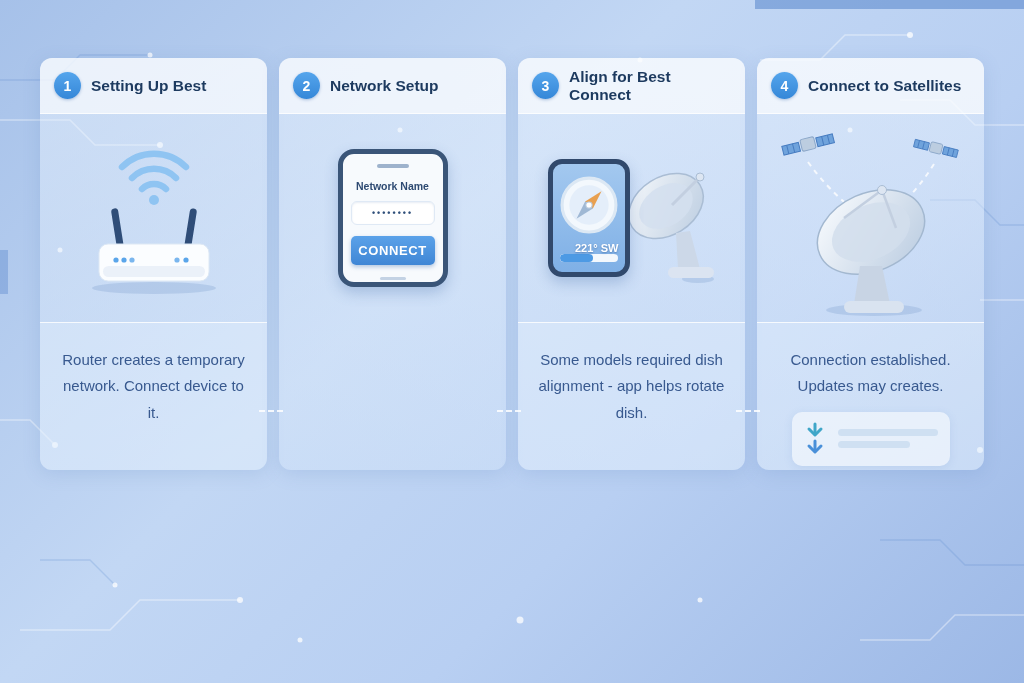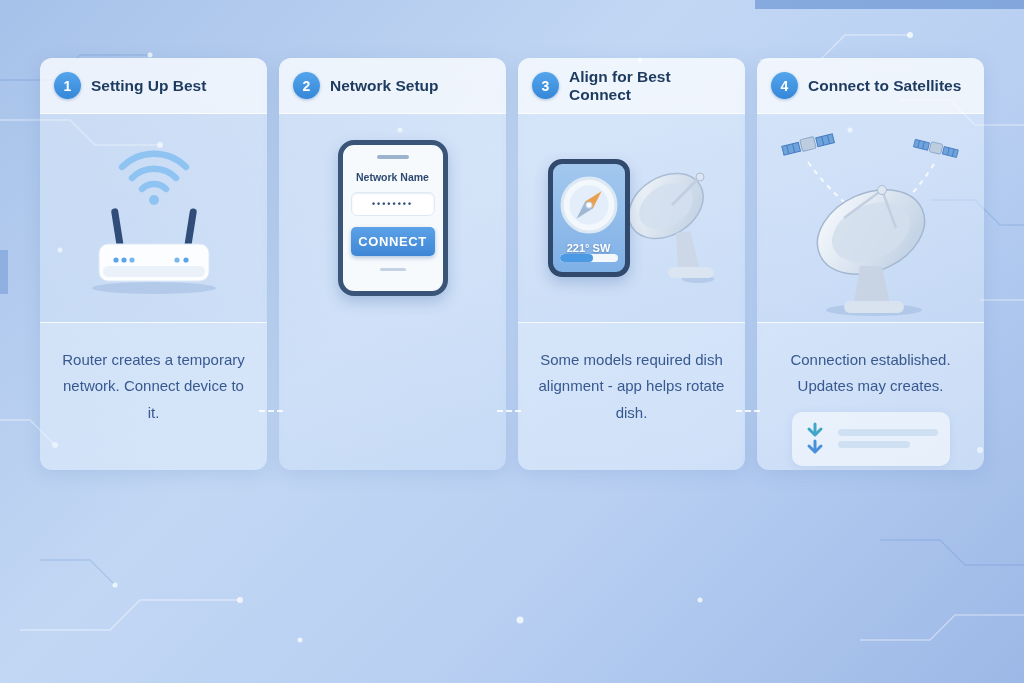--- a/index.html
+++ b/index.html
@@ -74,21 +74,21 @@
     text-align:center;
   }
 
   
   .phone2 {
     width:110px;
     border:5px solid #3a5578;
     border-radius:16px;
     background:#f7fafd;
     box-shadow:0 6px 14px rgba(70,110,170,0.30);
-    padding:8px 8px 20px;
+    padding:8px 8px 2px;
   }
   .speaker { width:32px; height:4px; border-radius:2px; background:#9db2cc; margin:2px auto 12px; }
   .net-label { font-size:10.5px; color:#2e4a72; text-align:center; margin-bottom:9px; font-weight:bold; }
   .pw-field {
     background:#fff; border:1px solid #dfe9f5; border-radius:6px;
     font-size:9px; letter-spacing:2px; color:#2f4f7a; font-weight:bold;
     text-align:center; padding:6px 0; margin-bottom:11px;
     box-shadow: inset 0 1px 2px rgba(120,150,190,.18);
   }
   .connect-btn {
@@ -103,21 +103,21 @@
   .phone3 {
     width:82px;
     border:5px solid #31496c;
     border-radius:14px;
     background: linear-gradient(180deg,#a3c8ef,#7fb0e6);
     box-shadow:0 6px 14px rgba(70,110,170,0.30);
     padding:10px 6px 10px;
     position:relative; z-index:2;
   }
   .compass { width:58px; height:58px; margin:2px auto 8px; display:block; }
-  .bearing { text-align:center; color:#fff; font-size:11px; font-weight:bold; text-shadow:0 1px 2px rgba(40,80,140,.5); }
+  .bearing { text-align:right; color:#fff; font-size:11px; font-weight:bold; text-shadow:0 1px 2px rgba(40,80,140,.5); }
   .prog-track { width:58px; height:8px; background:rgba(255,255,255,.9); border-radius:4px; margin:0 auto; overflow:hidden; }
   .prog-fill { width:58%; height:100%; background:#4d9ae4; border-radius:4px; }
   .dish-small { margin-left:-14px; position:relative; z-index:1; }
 
   
   .download-card {
     margin:12px auto 0;
     width:158px;
     background:rgba(255,255,255,0.55);
     border-radius:10px;

